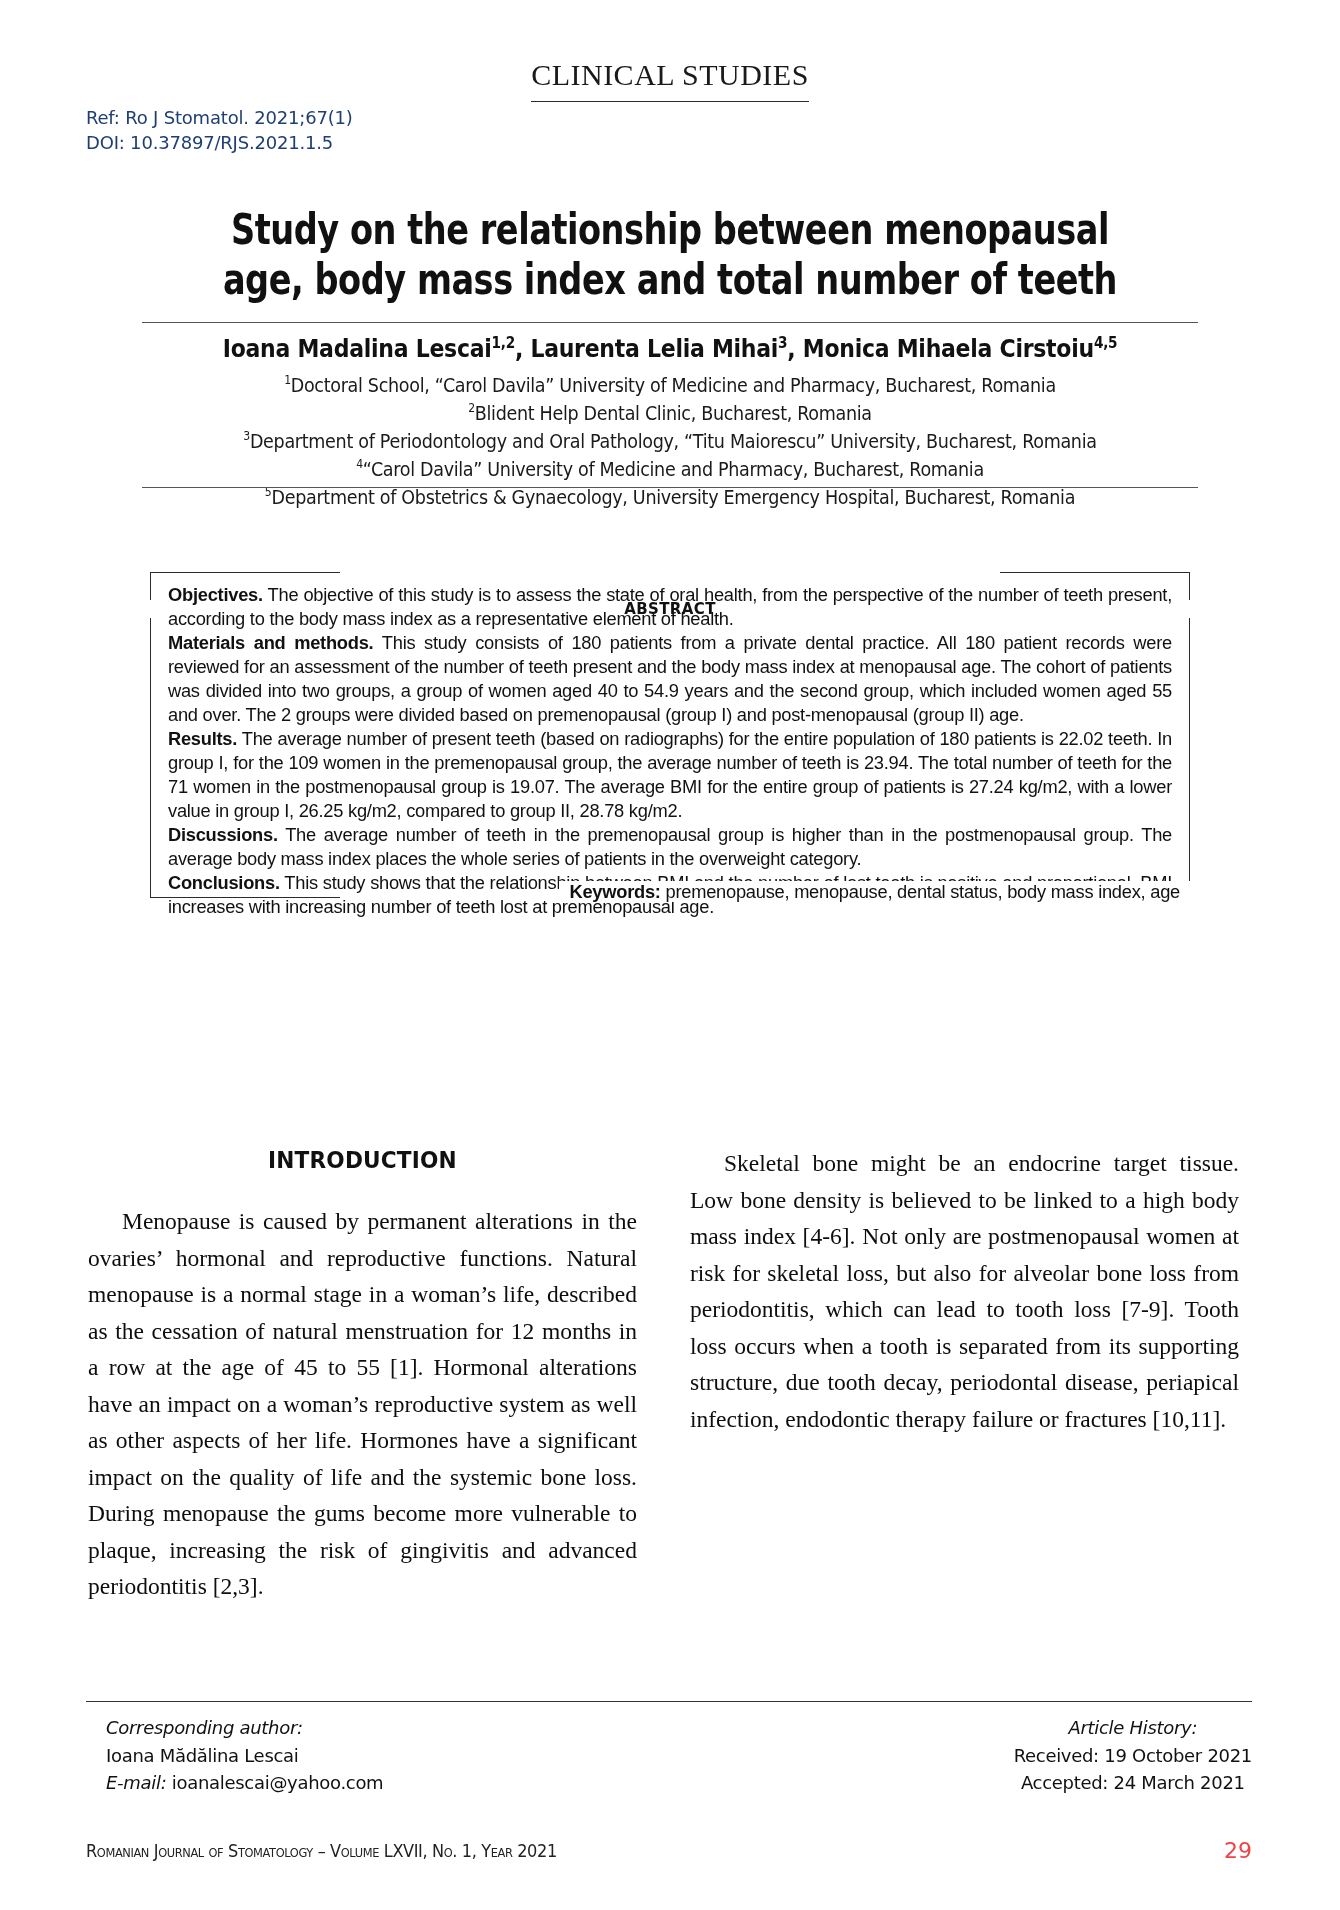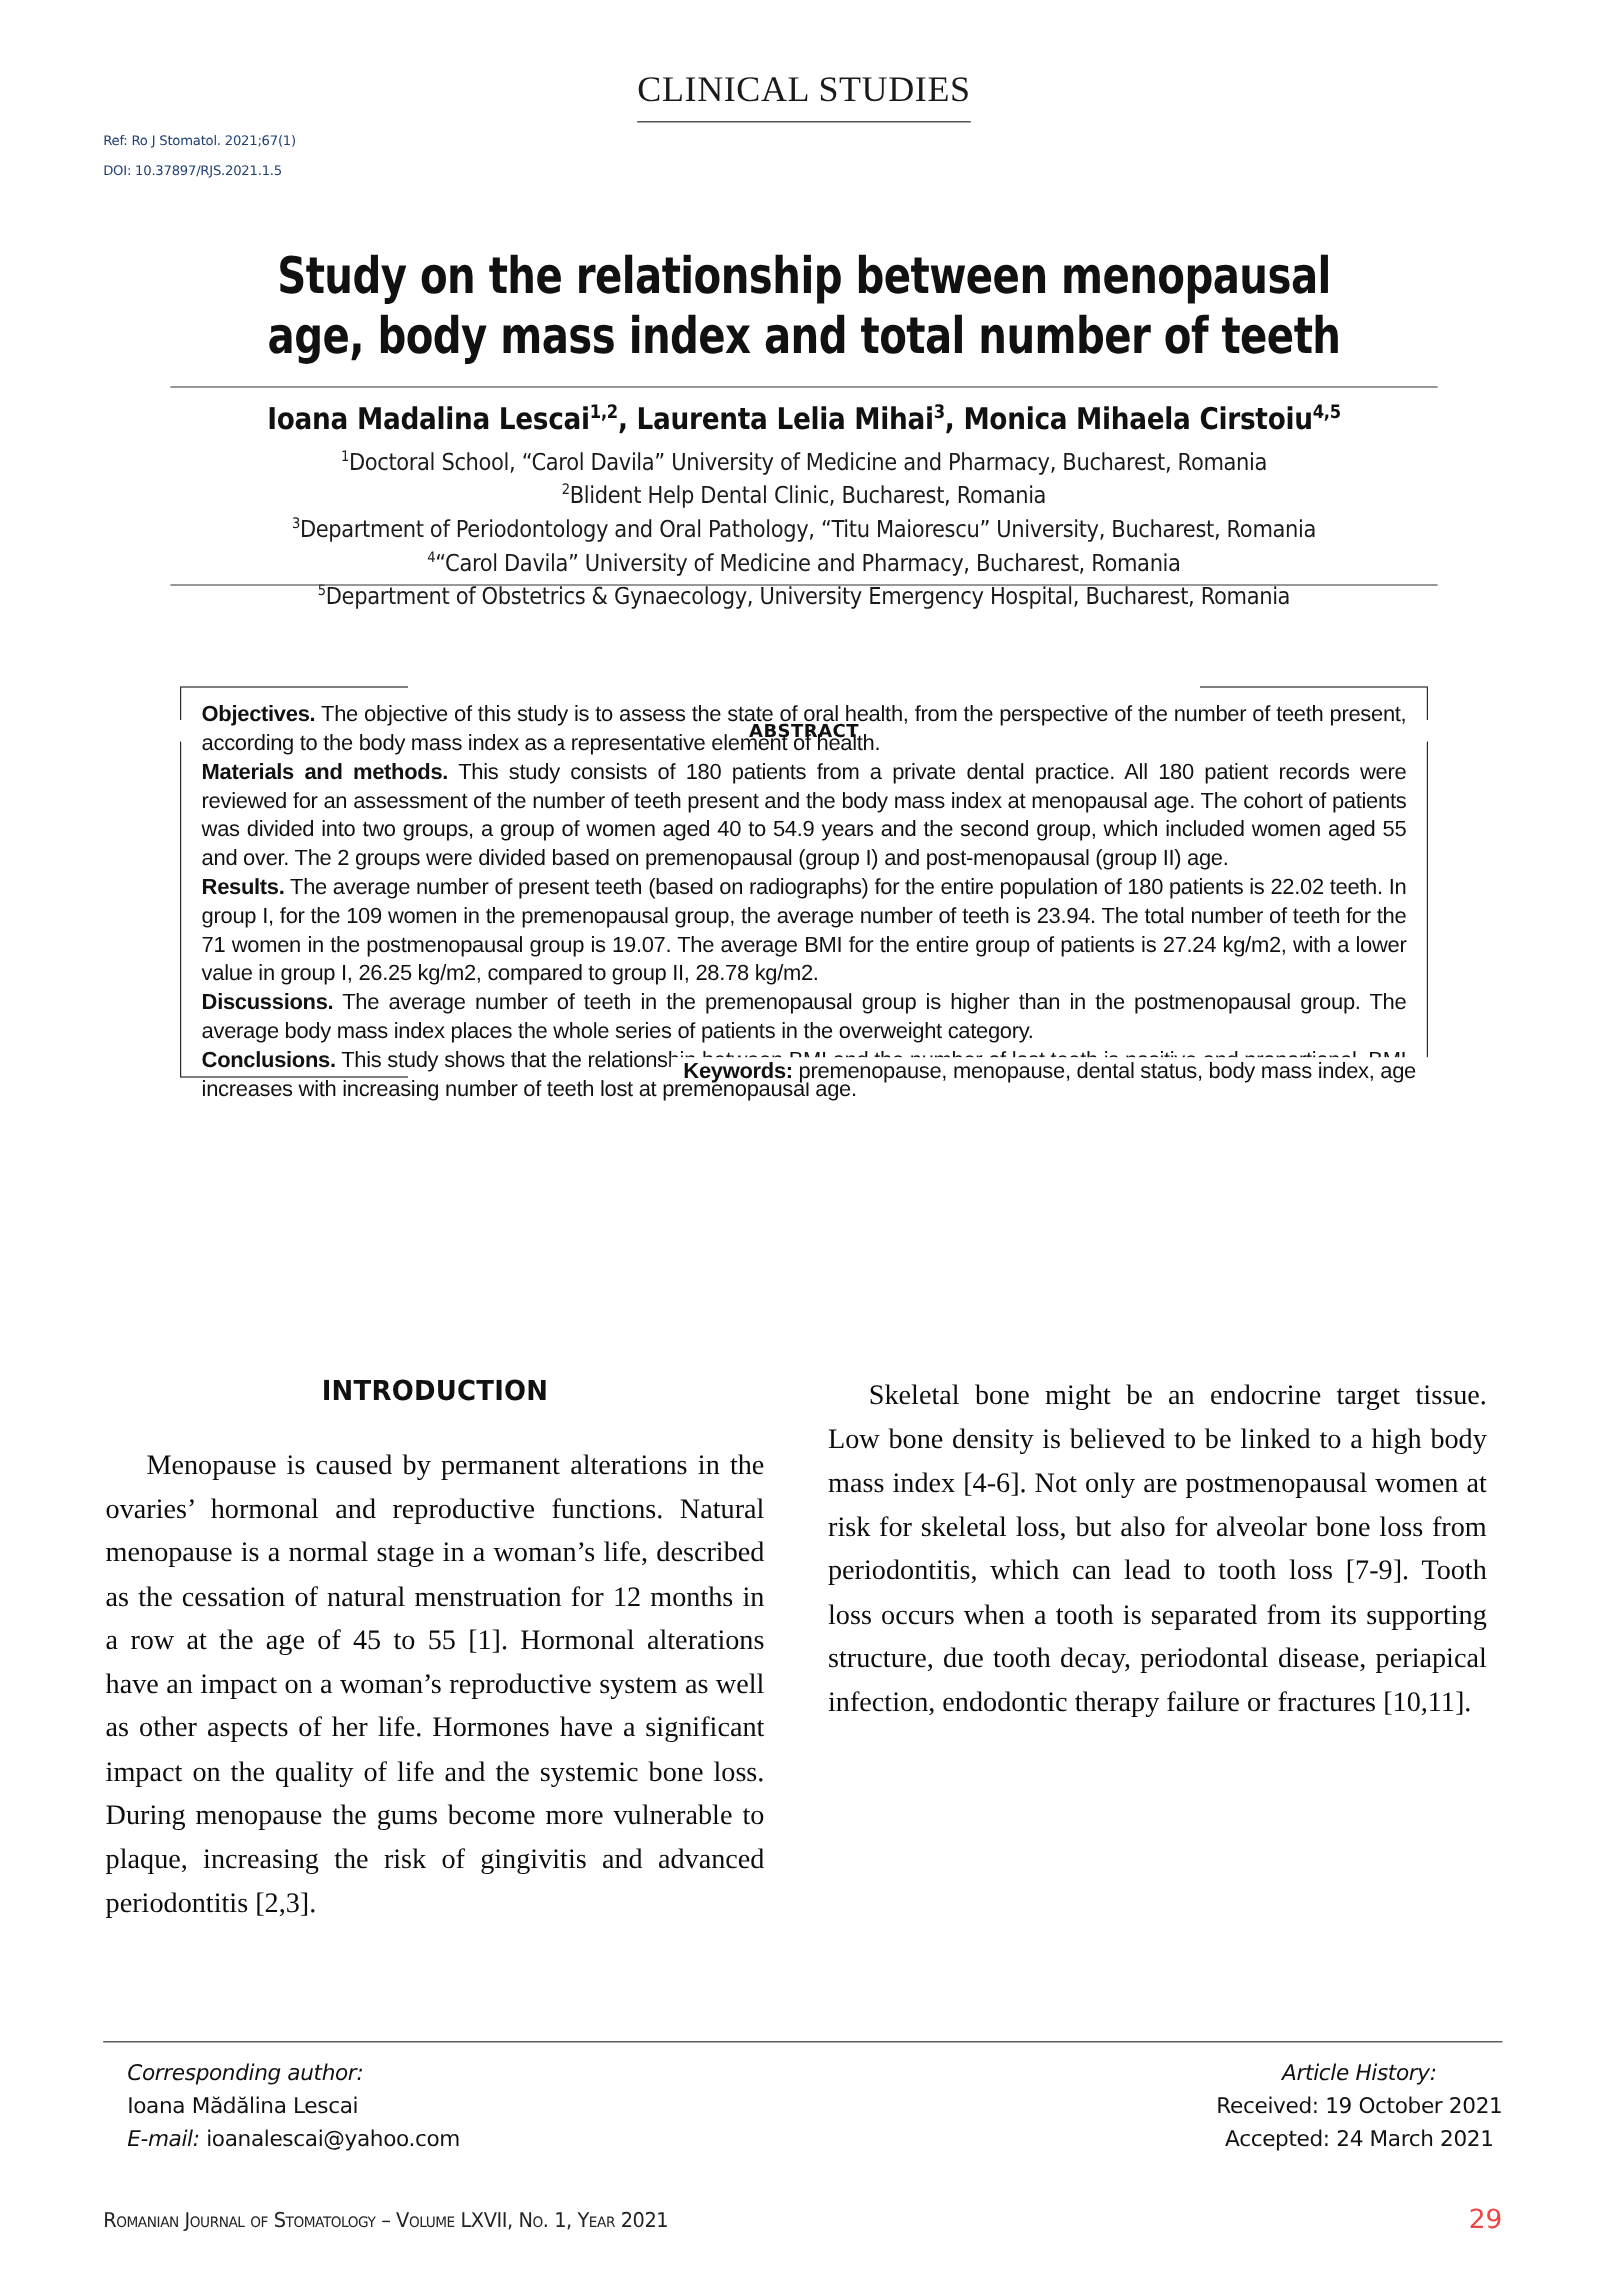--- a/index.html
+++ b/index.html
@@ -40,21 +40,21 @@
     color: #1a1a1a;
     padding-bottom: 9px;
     border-bottom: 1.6px solid #2a2a2a;
   }
 
   .refblock {
     position: absolute;
     left: 86px;
     top: 105px;
     font-family: "DejaVu Sans", sans-serif;
-    font-size: 11px;
+    font-size: 18px;
     line-height: 25px;
     color: #1f3f73;
     letter-spacing: -0.2px;
   }
 
   
   .title {
     position: absolute;
     left: 110px;
     top: 205px;

